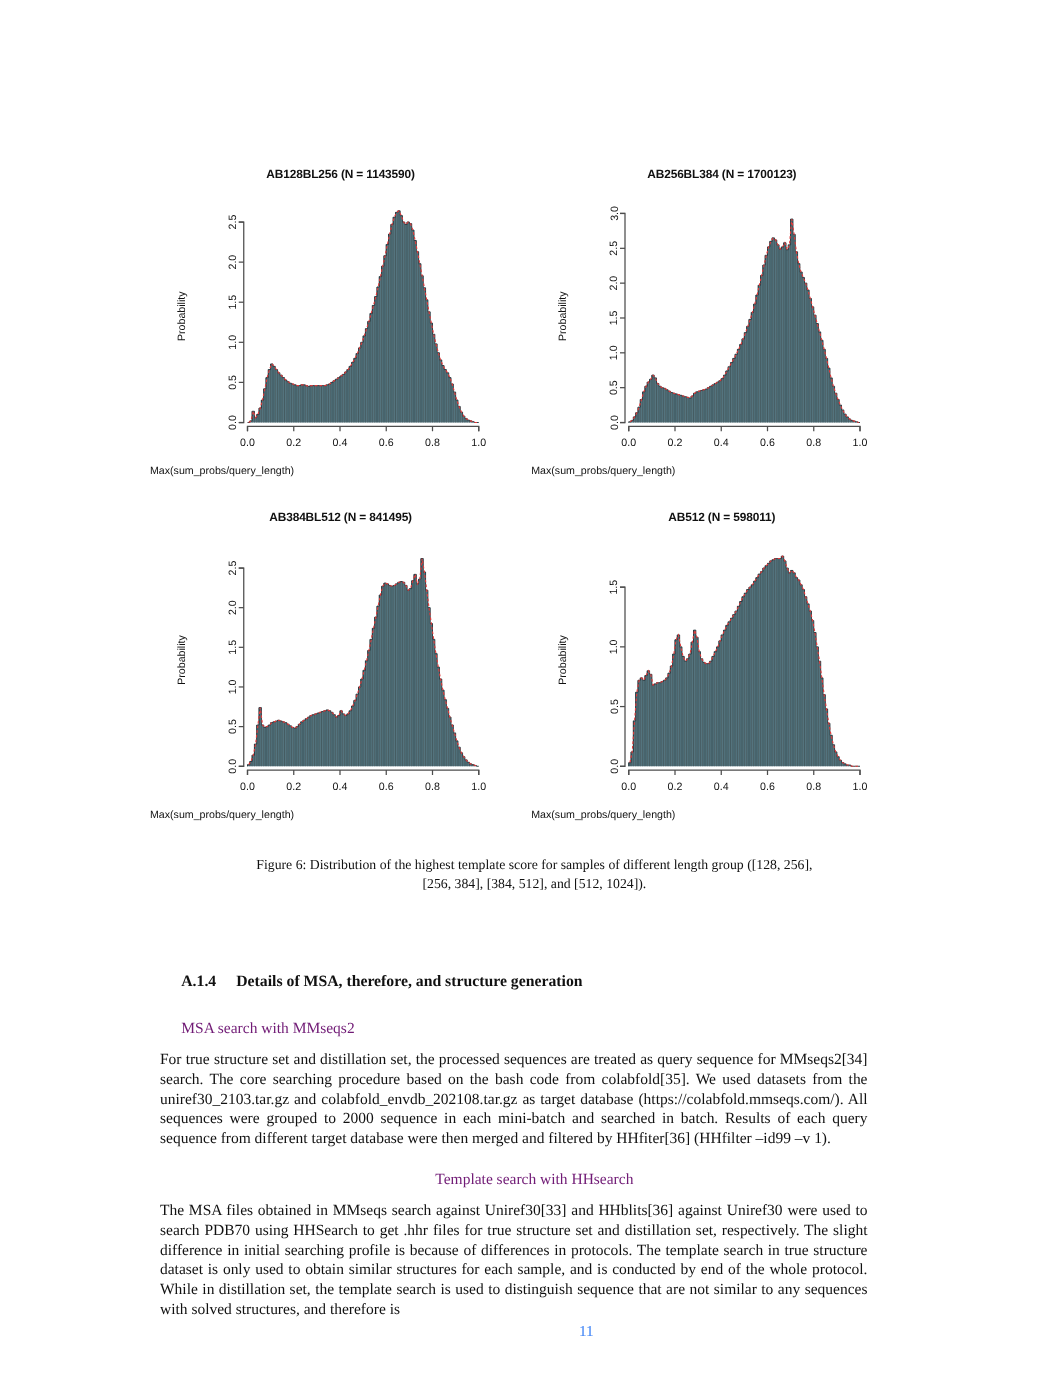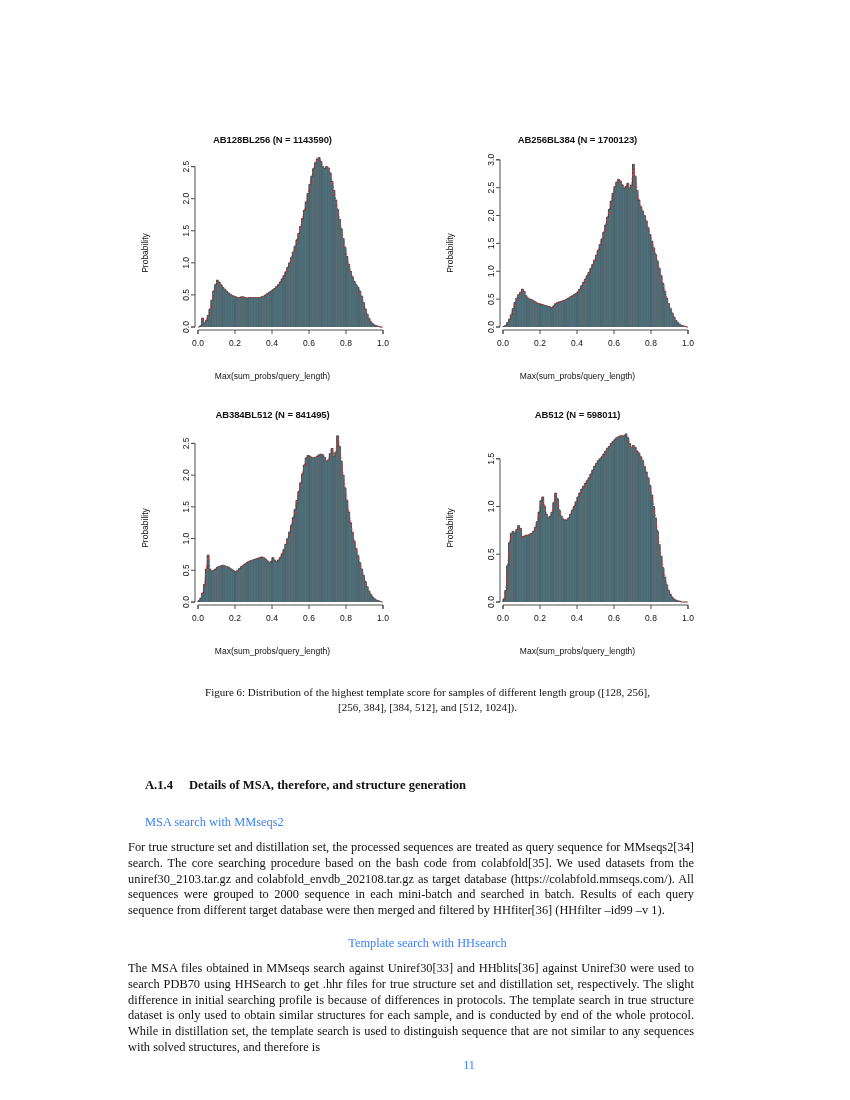--- a/index.html
+++ b/index.html
@@ -47,21 +47,21 @@
     text-align: center;
     font-family: "Liberation Sans", sans-serif;
     font-weight: bold;
     font-size: 9.5px;
     letter-spacing: -0.1px;
     color: #111;
   }
   .plot-area {
     position: absolute;
     left: 78px;
-    top: 29px;
+    top: 40px;
     width: 185px;
     height: 170px;
   }
   .plot-svg {
     display: block;
     width: 185px;
     height: 170px;
     overflow: visible;
   }
   .ylab {
@@ -79,21 +79,20 @@
     white-space: nowrap;
     font-family: "Liberation Sans", sans-serif;
     font-size: 8.5px;
     color: #111;
   }
   .xlab {
     position: absolute;
     left: 0;
     top: 243px;
     width: 100%;
-    text-align: center;
     font-family: "Liberation Sans", sans-serif;
     font-size: 8.5px;
     color: #111;
   }
   .tick-text {
     font-family: "Liberation Sans", sans-serif;
     font-size: 8.5px;
     fill: #111;
   }
   .axis-line {
@@ -128,21 +127,21 @@
     font-weight: bold;
     font-size: 12.6px;
     color: #111;
   }
   .heading .num { display: inline-block; width: 44px; }
   .subhead {
     position: absolute;
     left: 145px;
     width: 565px;
     font-size: 12.4px;
-    color: #3b82f6;
+    color: #701a75;
   }
   .para {
     position: absolute;
     left: 128px;
     width: 566px;
     font-size: 12.4px;
     line-height: 1.27;
     text-align: justify;
     color: #111;
     hyphens: none;

